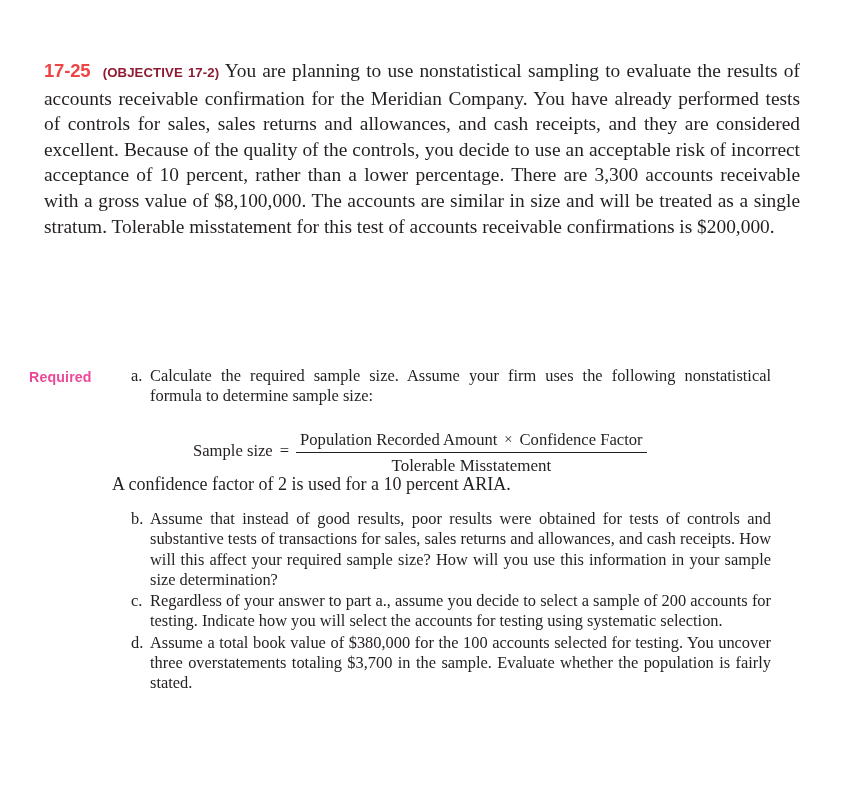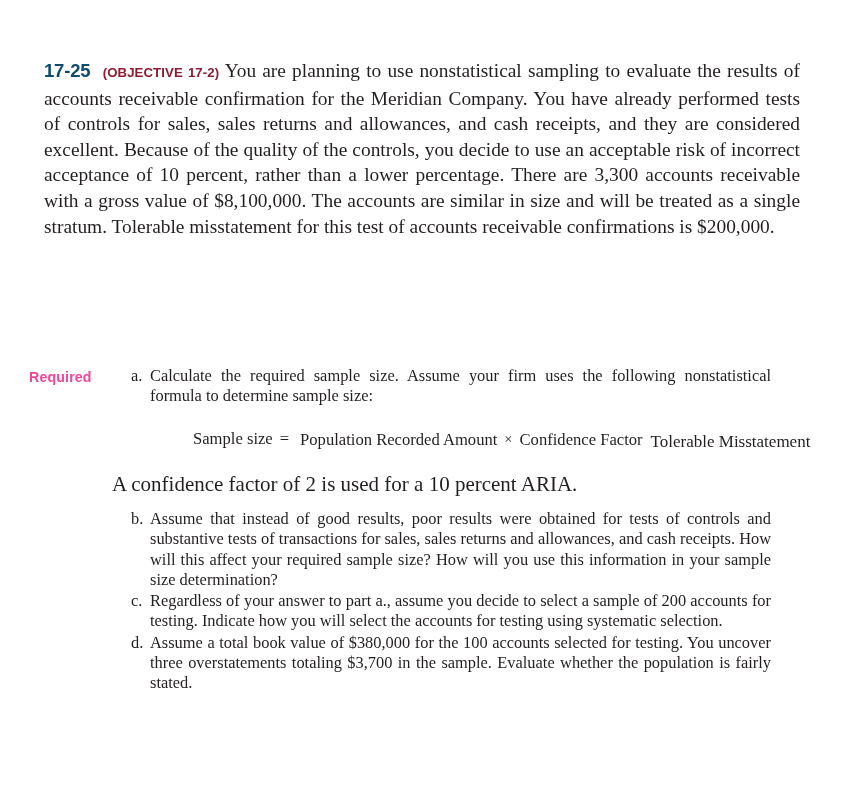--- a/index.html
+++ b/index.html
@@ -38,21 +38,21 @@
     text-align: justify;
     text-justify: inter-word;
     color: #231f20;
     margin: 0;
   }
 
   .problem-number {
     font-family: "Liberation Sans", "DejaVu Sans", sans-serif;
     font-weight: bold;
     font-size: 18.5px;
-    color: #0c4a6e;
+    color: #ef4444;
     letter-spacing: -0.2px;
   }
 
   .objective-tag {
     font-family: "Liberation Sans", "DejaVu Sans", sans-serif;
     font-weight: bold;
     font-size: 13.2px;
     color: #8e1b32;
     letter-spacing: 0.1px;
   }
@@ -119,21 +119,21 @@
   }
 
   .formula-eq {
     font-size: 16.6px;
     margin: 0 7px;
     padding-bottom: 2px;
   }
 
   .fraction {
     display: inline-flex;
-    flex-direction: row;
+    flex-direction: column;
     align-items: center;
     text-align: left;
   }
 
   .fraction .numerator {
     font-size: 16.6px;
     line-height: 21px;
     padding: 0 4px 1px 4px;
     white-space: nowrap;
   }
@@ -157,21 +157,21 @@
     font-size: 14.5px;
     position: relative;
     top: -1px;
   }
 
   
   .confidence-note {
     position: absolute;
     left: 112px;
     top: 474px;
-    font-size: 21px;
+    font-size: 18px;
     line-height: 20px;
     color: #231f20;
     white-space: nowrap;
   }
 
   .items-bcd {
     position: absolute;
     left: 131px;
     top: 507px;
     width: 640px;

